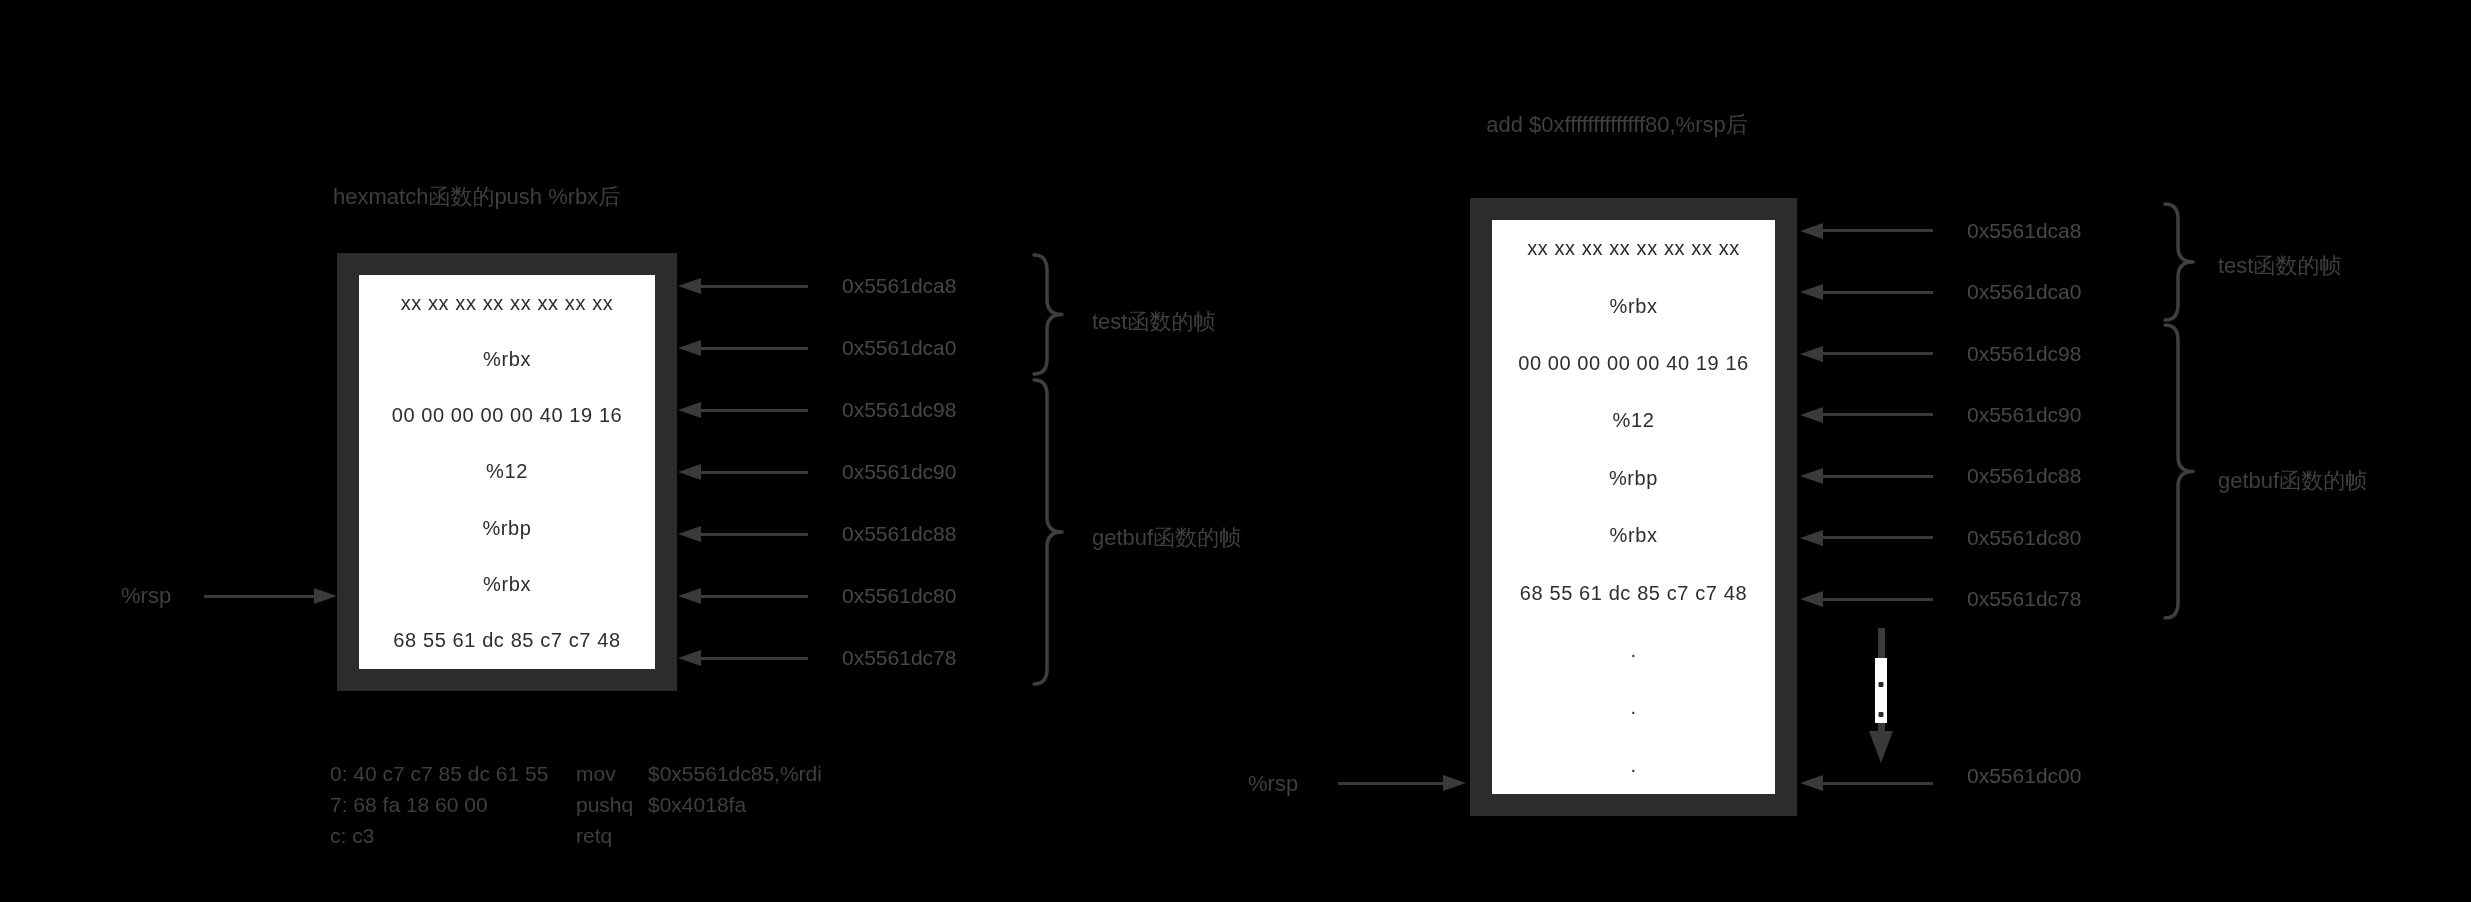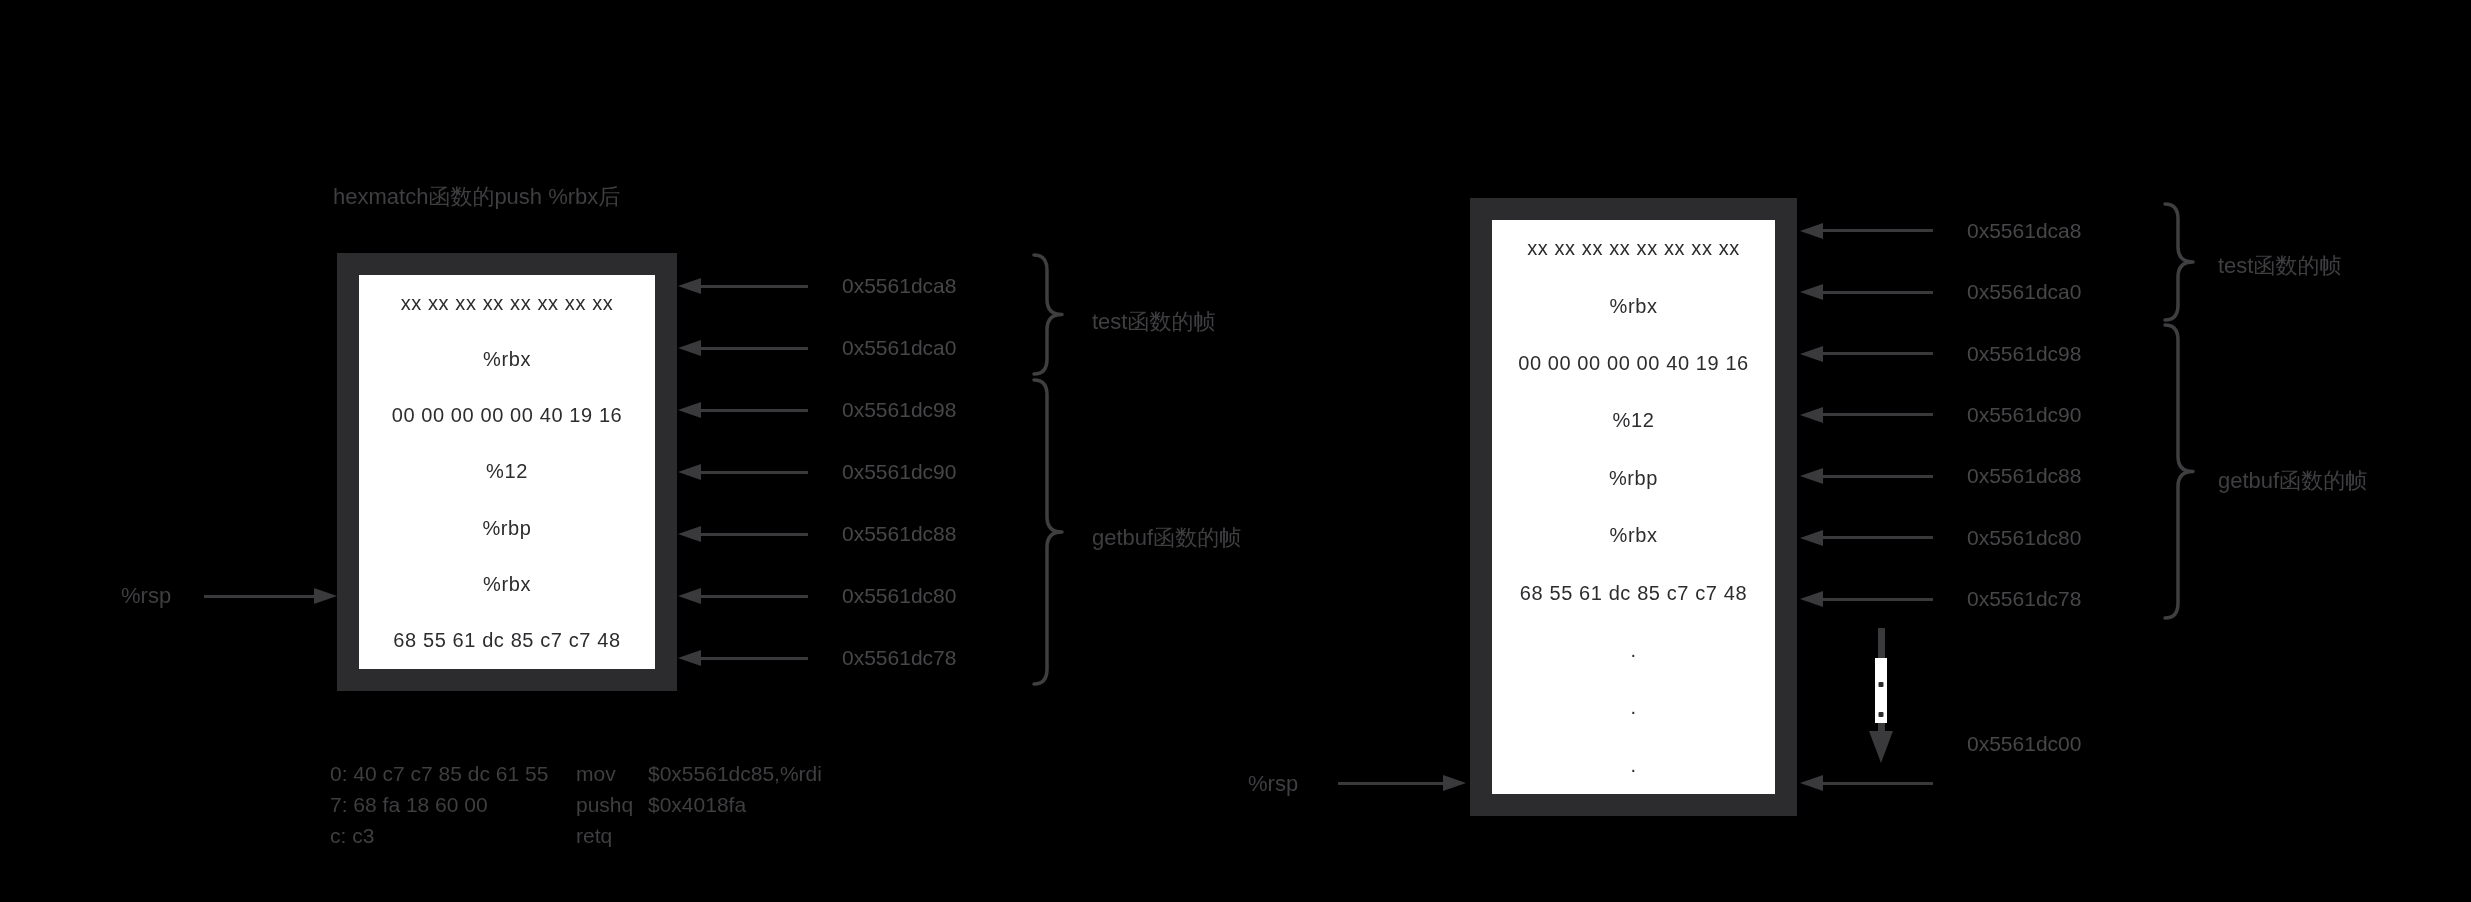--- a/index.html
+++ b/index.html
@@ -75,20 +75,21 @@
     </div>
 
   <div class="gtext" style="left:121px;top:582px;">%rsp</div>
 
   <div class="gtext" style="left:1092px;top:308px;">test函数的帧</div>
   <div class="gtext" style="left:1092px;top:524px;">getbuf函数的帧</div>
 
   <div class="asm" id="asm-block" style="left:330px;top:758px;"><div>0: 40 c7 c7 85 dc 61 55</div><div>mov</div><div>$0x5561dc85,%rdi</div><div>7: 68 fa 18 60 00</div><div>pushq</div><div>$0x4018fa</div><div>c: c3</div><div>retq</div><div></div></div>
 
   <div class="gtext title-right" style="left:1357px;top:109px;line-height:32px;">
+    <div>add $0xffffffffffffff80,%rsp后</div>
   </div>
 
   <div class="stack-box" id="right-box" style="left:1470px;top:198px;width:327px;height:618px;">
       <div class="cell">xx xx xx xx xx xx xx xx</div>
       <div class="cell">%rbx</div>
       <div class="cell">00 00 00 00 00 40 19 16</div>
       <div class="cell">%12</div>
       <div class="cell">%rbp</div>
       <div class="cell">%rbx</div>
       <div class="cell">68 55 61 dc 85 c7 c7 48</div>
@@ -189,21 +190,21 @@
     <div class="addr" style="left: 1967px; top: 537.7px;">0x5561dc80</div>
     <div class="h-arrow" style="left: 1800px; top: 599.1px; width: 133px;">
       <div class="line" style="left:20px;right:0;"></div>
                    <div class="tri tri-left"></div>
     </div>
     <div class="addr" style="left: 1967px; top: 599.1px;">0x5561dc78</div>
     <div class="h-arrow" style="left: 1800px; top: 783.3px; width: 133px;">
       <div class="line" style="left:20px;right:0;"></div>
                    <div class="tri tri-left"></div>
     </div>
-    <div class="addr" style="left: 1967px; top: 744px;">0x5561dc00</div>
+    <div class="addr" style="left: 1967px; top: 776px;">0x5561dc00</div>
     <div class="h-arrow" style="left: 1338px; top: 783.3px; width: 128px;">
       <div class="line" style="left:0;right:20px;"></div>
                  <div class="tri tri-right"></div>
     </div>
     <svg class="brace" width="34" height="120" viewBox="0 0 34 120" style="left: 2163px; top: 202px;">
       <path d="M2,2 Q15,2 15,17 L15,45 Q15,60 30,60 Q15,60 15,75 L15,103 Q15,118 2,118"></path>
     </svg>
     <svg class="brace" width="34" height="297" viewBox="0 0 34 297" style="left: 2163px; top: 323px;">
       <path d="M2,2 Q15,2 15,17 L15,133.5 Q15,148.5 30,148.5 Q15,148.5 15,163.5 L15,280 Q15,295 2,295"></path>
     </svg>

